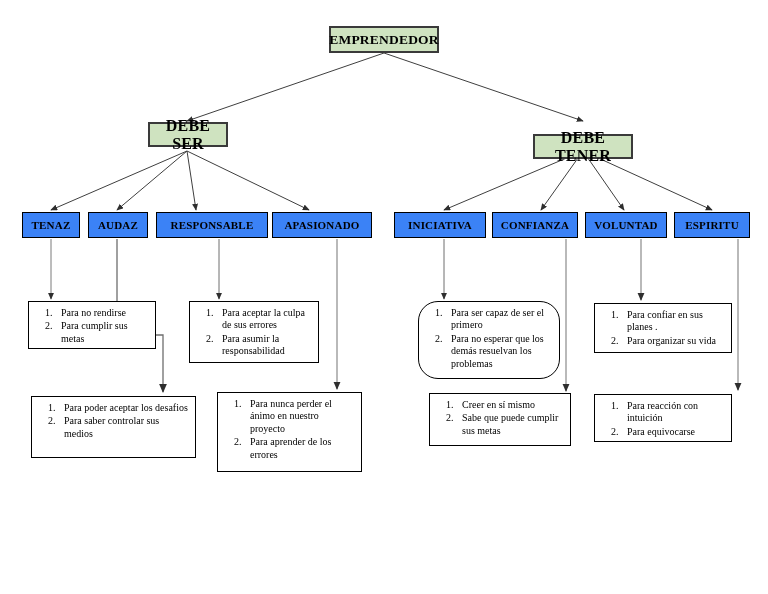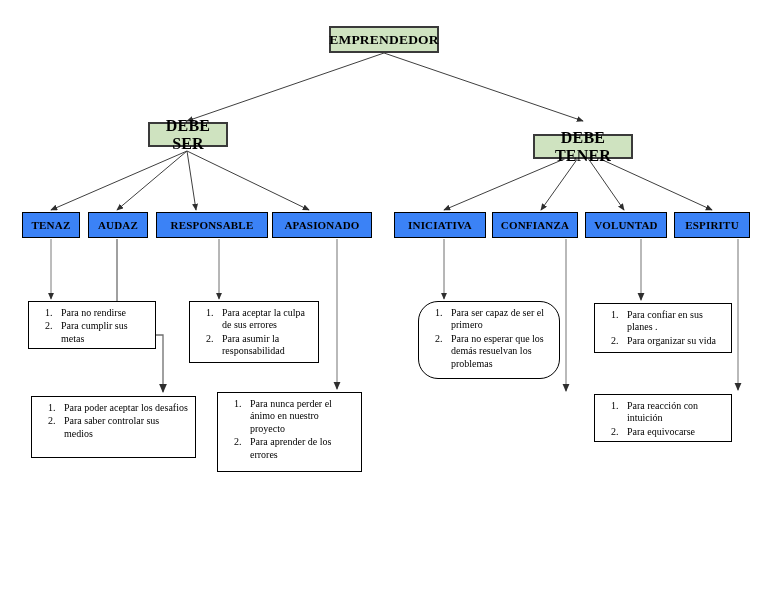--- a/index.html
+++ b/index.html
@@ -222,20 +222,26 @@
     </ol>
   </div>
 
   <div class="detail" style="left:594px; top:303px; width:138px; height:50px;">
     <ol>
       <li>Para confiar en sus planes .</li>
       <li>Para organizar su vida</li>
     </ol>
   </div>
 
+  <div class="detail" style="left:429px; top:393px; width:142px; height:53px;">
+    <ol>
+      <li>Creer en sí mismo</li>
+      <li>Sabe que puede cumplir sus metas</li>
+    </ol>
+  </div>
 
   <div class="detail" style="left:594px; top:394px; width:138px; height:48px;">
     <ol>
       <li>Para reacción con intuición</li>
       <li>Para equivocarse</li>
     </ol>
   </div>
 
 </div>
 

